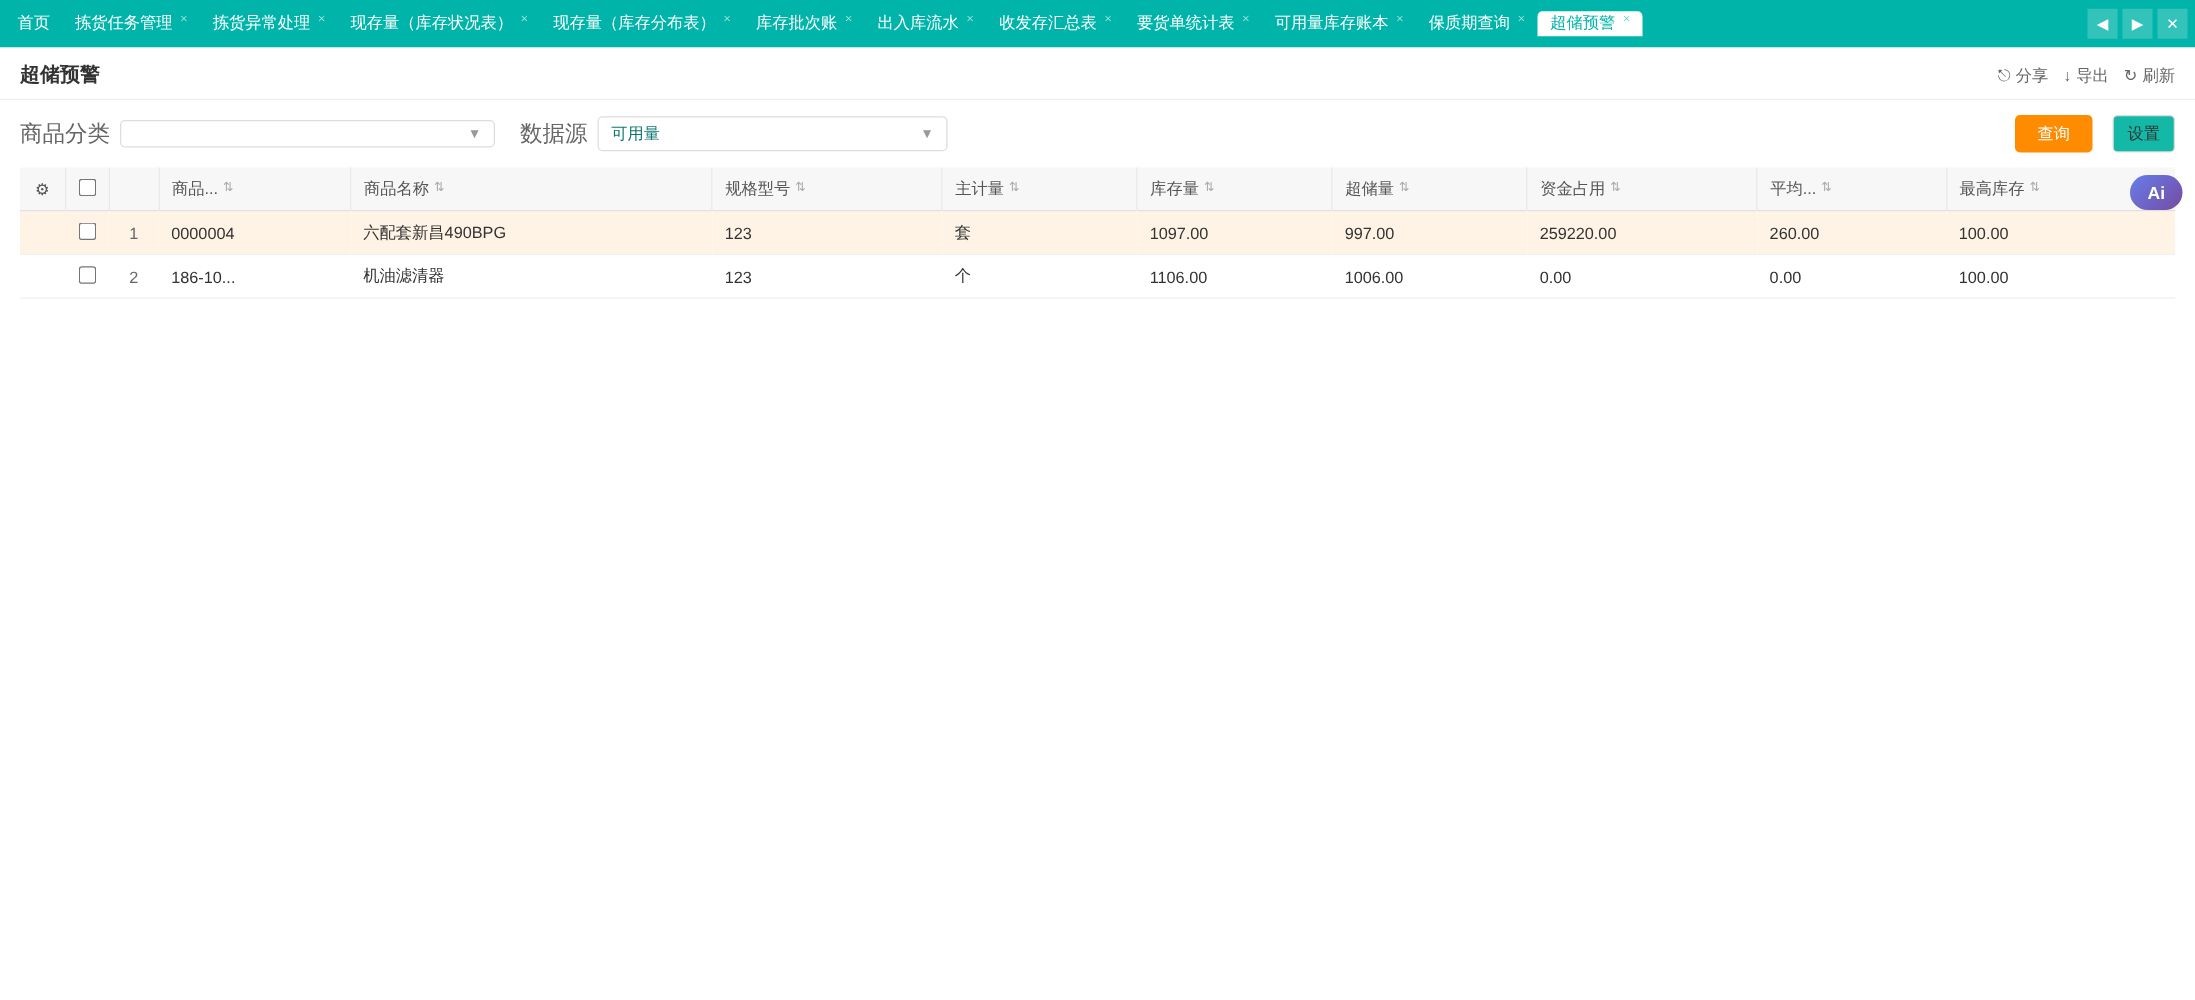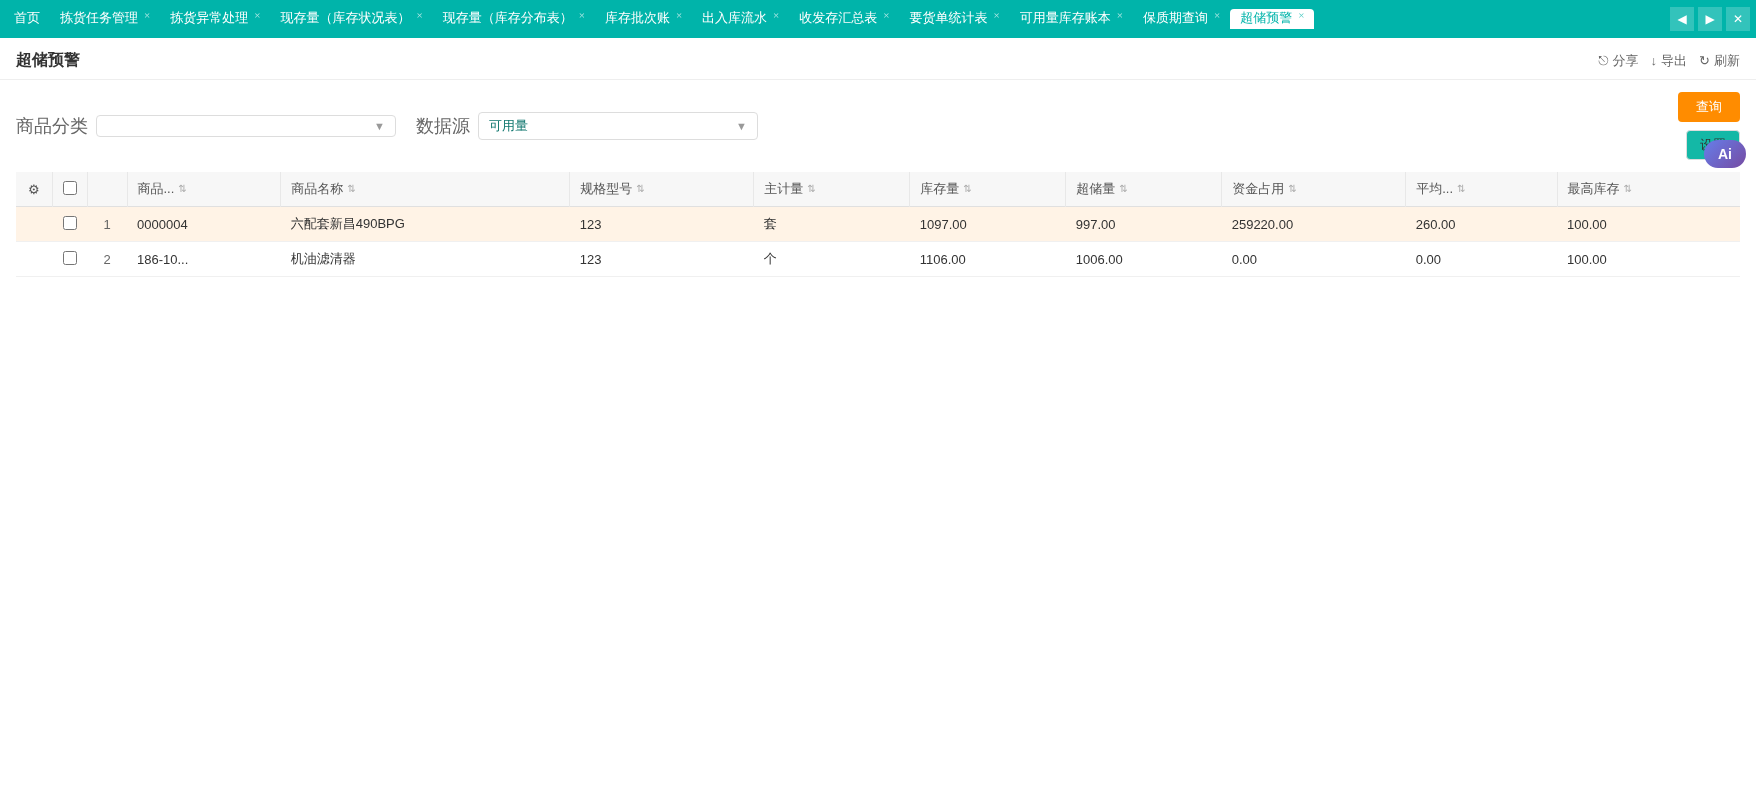--- a/index.html
+++ b/index.html
@@ -307,21 +307,21 @@
         <span class="chevron">▼</span>
       </div>
     </div>
     <div class="filter-item">
       <span class="filter-label">数据源</span>
       <div class="filter-select" style="min-width:280px;">
         <span style="color:#0f766e;">可用量</span>
         <span class="chevron">▼</span>
       </div>
     </div>
-    <div style="margin-left:auto; display:flex; gap:8px;flex-direction:column;">
+    <div style="margin-left:auto; display:flex; gap:8px;">
       <button class="query-btn">查询</button>
       <button class="settings-btn">设置</button>
     </div>
   </div>
 
   <div class="table-container">
     <table>
       <thead>
         <tr>
           <th class="gear-col">

